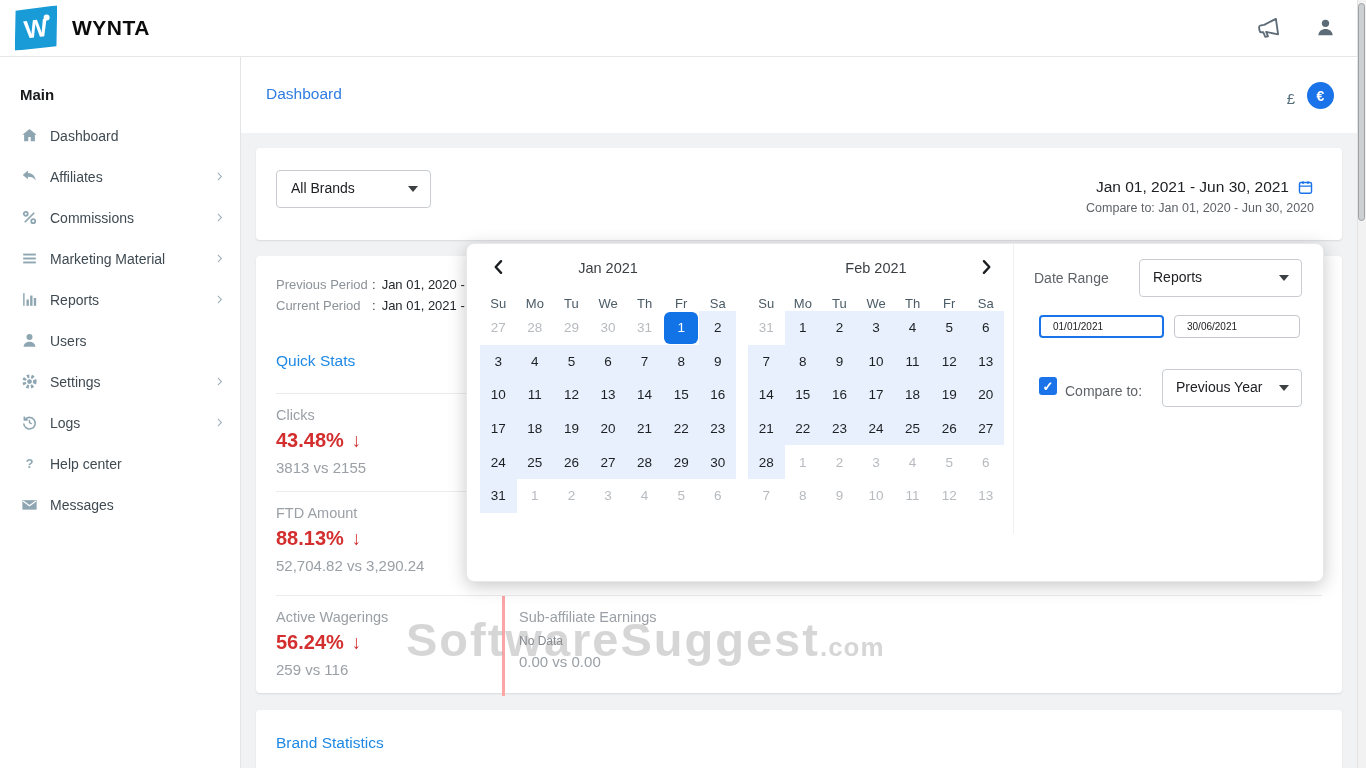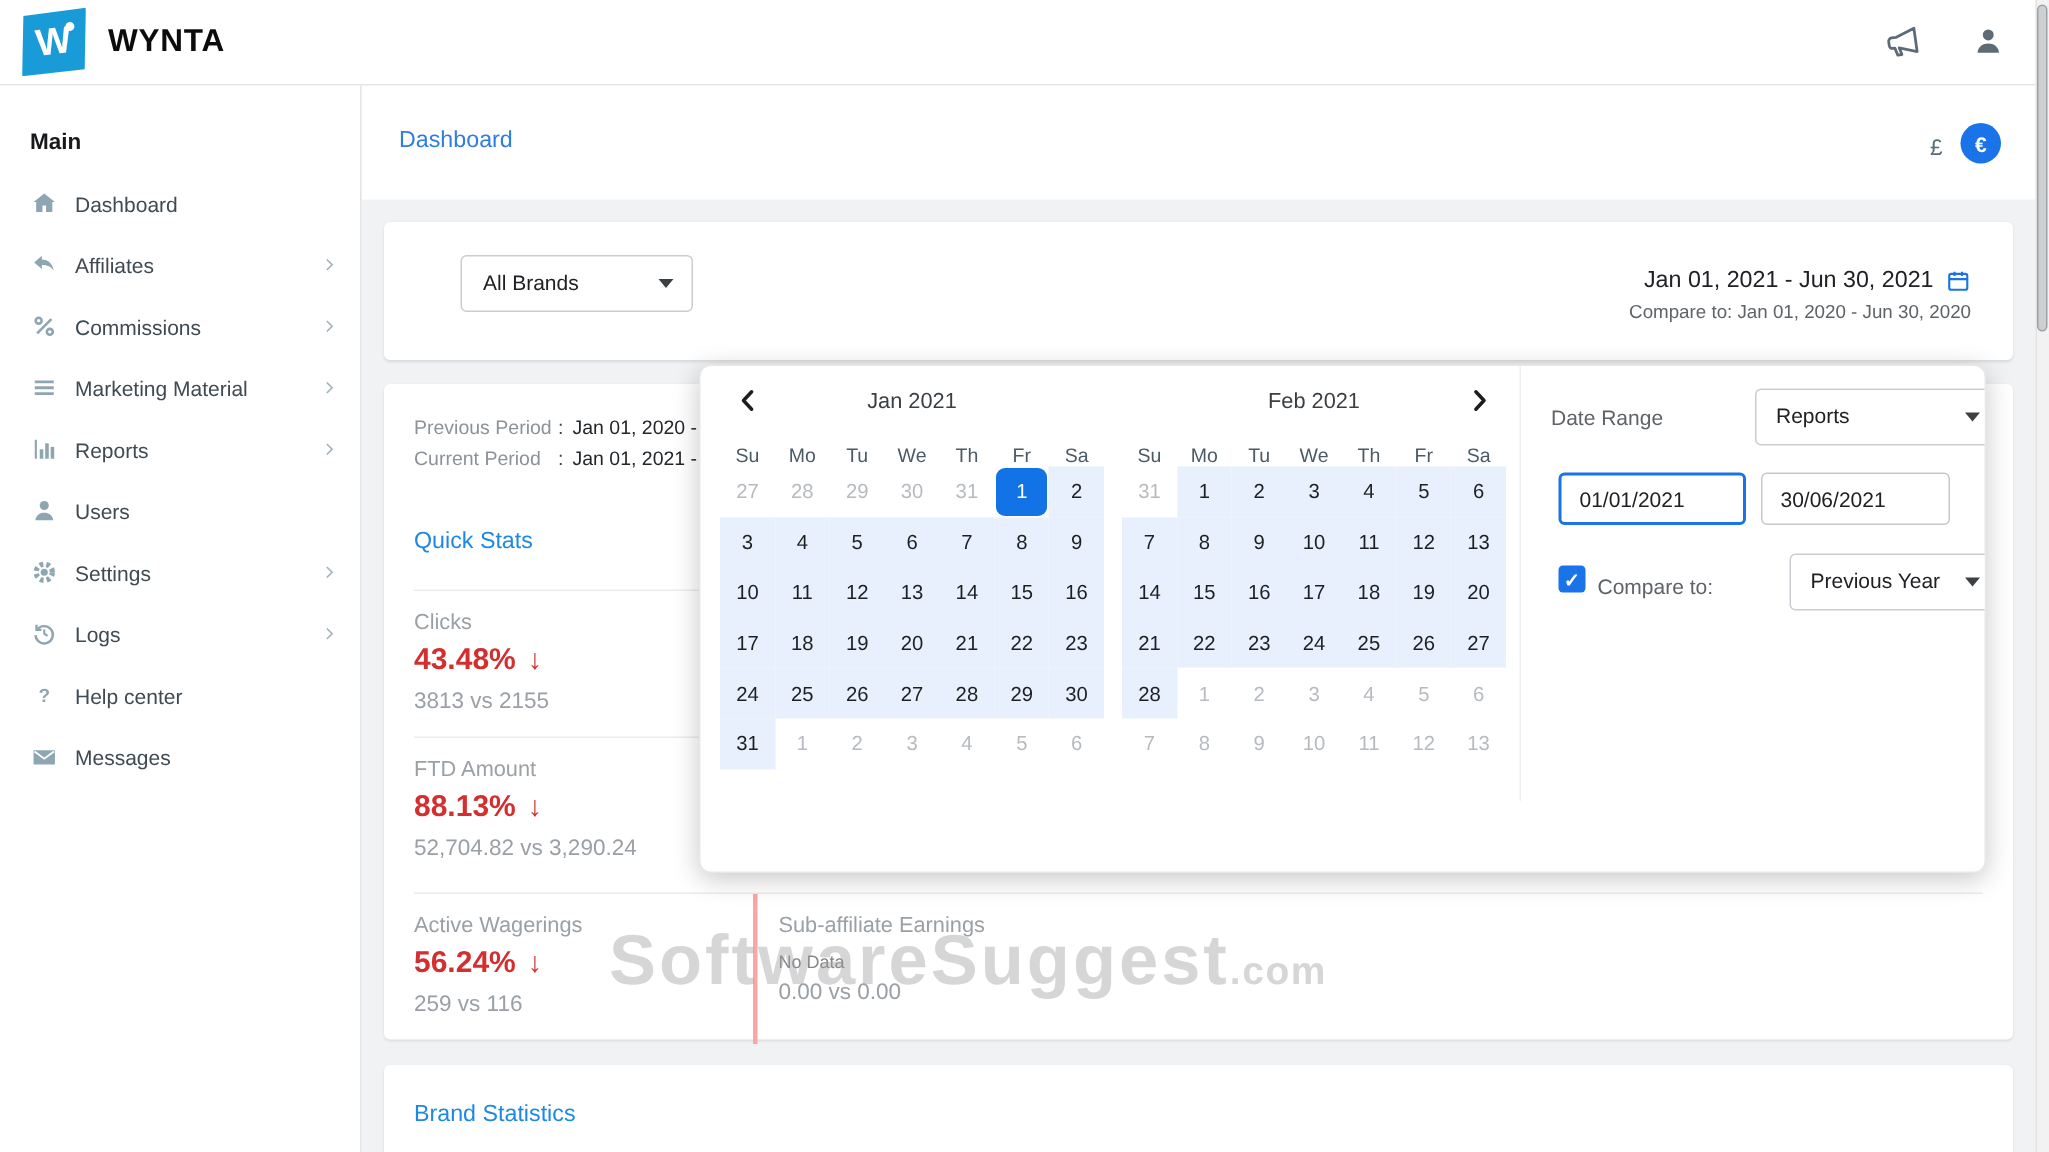--- a/index.html
+++ b/index.html
@@ -29,21 +29,21 @@
   .side-label{font-size:14px;color:#3f4a52;}
   .side-chev{position:absolute;right:14px;top:14px;width:13px;height:13px;color:#9fb1bb;}
   
   .content-head{position:absolute;left:241px;top:56px;width:1117px;height:77px;background:#fff;}
   .breadcrumb{position:absolute;left:25px;top:29px;font-size:15.5px;color:#2f7de1;cursor:pointer;}
   .currency-alt{position:absolute;right:63px;top:34px;color:#546e7a;font-size:15px;cursor:pointer;}
   .currency-active{position:absolute;right:24px;top:26px;width:27px;height:27px;border-radius:50%;background:#1a73e8;color:#fff;font-size:14px;font-weight:bold;display:flex;align-items:center;justify-content:center;cursor:pointer;}
   
   .card{position:absolute;background:#fff;border-radius:4px;box-shadow:0 1px 2px rgba(0,0,0,.10);}
   #card-filters{left:256px;top:148px;width:1086px;height:92px;}
-  .select-box{position:absolute;border:1px solid #c9cdd1;border-radius:4px;background:#fff;cursor:pointer;margin-left:31px;}
+  .select-box{position:absolute;border:1px solid #c9cdd1;border-radius:4px;background:#fff;cursor:pointer;}
   #brand-select{left:20px;top:22px;width:153px;height:36px;}
   .select-text{font-size:14px;color:#202124;line-height:34px;padding-left:14px;white-space:nowrap;}
   .caret{position:absolute;right:12px;top:15px;width:0;height:0;border:5px solid transparent;border-top:6px solid #3c4043;border-bottom:none;}
   .date-display{position:absolute;right:28px;top:30px;text-align:right;cursor:pointer;}
   .date-line{font-size:15.5px;color:#202124;display:flex;align-items:center;justify-content:flex-end;gap:8px;}
   .cal-ic{width:17px;height:17px;color:#1a73e8;}
   .compare-line{margin-top:5px;font-size:12.5px;color:#5f6368;margin-left:29px;}
   #card-stats{left:256px;top:256px;width:1086px;height:437px;}
   .period-row{position:absolute;left:20px;display:flex;font-size:13px;white-space:nowrap;}
   #period-prev{top:21px;}
@@ -85,21 +85,21 @@
   .day{width:36.6px;height:33.6px;display:flex;align-items:center;justify-content:center;font-size:13.5px;color:#1d2023;position:relative;cursor:pointer;}
   .day.range{background:#e7f0fc;}
   .day.muted{color:#b7bbbf;}
   .day.sel{color:#fff;}
   .day.sel::before{content:"";position:absolute;inset:1px;background:#1173e6;border-radius:6px;}
   .day span{position:relative;z-index:1;}
   #dp-panel{position:absolute;left:546px;top:0;width:310px;height:290px;border-left:1px solid #f0f0f0;}
   .dr-label{position:absolute;left:20px;top:26px;font-size:14px;color:#5f6368;}
   #sel-range{left:125px;top:15px;width:161px;height:36px;}
   #sel-range .select-text,#sel-compare .select-text{padding-left:13px;}
-  .dp-input{position:absolute;height:35px;border-radius:4px;font-size:14px;color:#202124;padding:0 0 0 12px;font-family:inherit;box-sizing:border-box;background:#fff;outline:none;}
+  .dp-input{position:absolute;height:23px;border-radius:4px;font-size:10px;color:#202124;padding:0 0 0 12px;font-family:inherit;box-sizing:border-box;background:#fff;outline:none;}
   #inp-start{left:25px;top:71px;width:125px;border:2px solid #1a73e8;}
   #inp-end{left:160px;top:71px;width:126px;border:1px solid #c4c8cc;}
   .cmp-check{position:absolute;left:25px;top:133px;width:18px;height:18px;border-radius:3px;background:#1a73e8;color:#fff;display:flex;align-items:center;justify-content:center;cursor:pointer;}
   .cmp-check::after{content:"✓";font-size:13px;font-weight:bold;}
   .cmp-label{position:absolute;left:51px;top:139px;font-size:14px;color:#5f6368;}
   #sel-compare{left:148px;top:125px;width:138px;height:36px;}
   .dp-footer{position:absolute;left:0;top:290px;width:856px;height:46px;border-top:1px solid #e6e6e6;display:flex;align-items:center;justify-content:flex-end;box-sizing:border-box;padding-right:21px;gap:25px;background:#fff;}
   .btn-cancel{font-size:15.5px;color:#202124;background:none;border:none;font-family:inherit;cursor:pointer;padding:4px 8px;}
   .btn-apply{width:89px;height:31px;background:#1e86e4;color:#fff;border:none;border-radius:4px;font-size:14.5px;font-family:inherit;cursor:pointer;}
   

